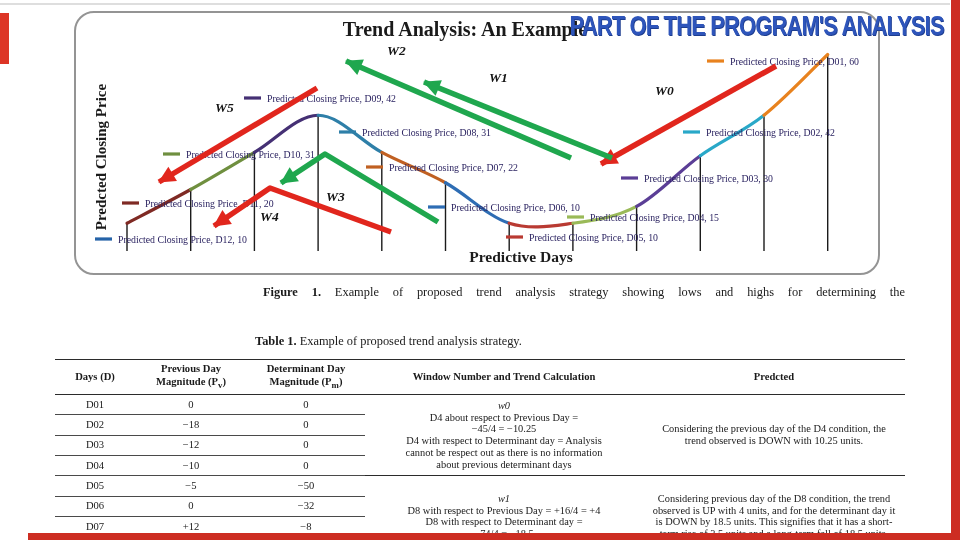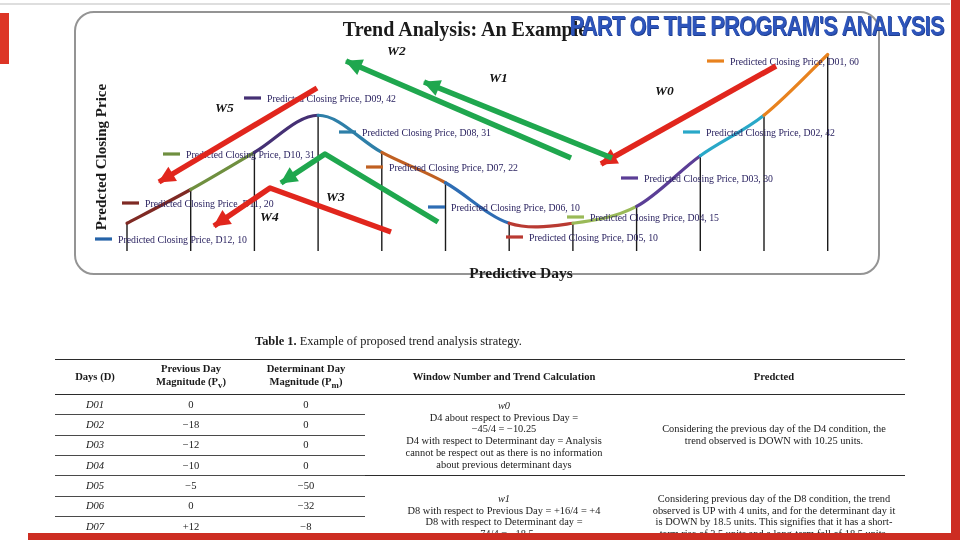--- a/index.html
+++ b/index.html
@@ -11,34 +11,34 @@
   #right-bar{left:951px;top:0;width:9px;height:540px;}
   #bottom-bar{left:28px;top:533px;width:923px;height:7px;}
   #chart-panel{left:74px;top:11px;width:806px;height:264px;border:2.5px solid #949494;
                border-radius:20px;background:#fff;box-sizing:border-box;}
   #chart-title{left:270px;top:18px;width:390px;text-align:center;font-size:20px;font-weight:bold;}
   #analysis-banner{right:16px;top:10px;font-family:"Liberation Sans",sans-serif;
     font-size:28px;font-weight:bold;letter-spacing:-1px;transform:scaleX(0.78);
     transform-origin:100% 50%;white-space:nowrap;text-shadow:1px 1px 0 #1d3d8f;}
   #y-axis-label{left:18px;top:147px;width:170px;height:20px;text-align:center;
     font-size:15px;font-weight:bold;transform:rotate(-90deg);}
-  #x-axis-label{left:421px;top:248px;width:200px;text-align:center;font-size:15.5px;font-weight:bold;margin-top:16px;}
+  #x-axis-label{left:421px;top:248px;width:200px;text-align:center;font-size:15.5px;font-weight:bold;}
   #chart-svg{left:0;top:0;width:960px;height:540px;pointer-events:none;}
   #figure-caption{left:263px;top:284px;width:642px;font-size:12.4px;line-height:17px;}
   #figure-caption .line1{text-align:justify;text-align-last:justify;}
   #table-caption{left:255px;top:334px;width:642px;font-size:12.4px;}
   #data-table{left:55px;top:359px;width:850px;border-collapse:collapse;table-layout:fixed;
               font-size:10.6px;}
   #data-table th{font-weight:bold;border-top:1.6px solid #2b2b2b;border-bottom:1.6px solid #2b2b2b;
                  padding:3px 2px;line-height:12.5px;vertical-align:middle;}
   #data-table td{text-align:center;vertical-align:middle;padding:1px 4px;height:17.3px;
                  line-height:12px;}
   #data-table td.rule{border-bottom:1.2px solid #4a4a4a;}
   #data-table td.group-rule{border-bottom:1.6px solid #2b2b2b;}
-  #data-table td.day{font-style:italic;}
+  #data-table td.day{}
   #data-table td.win,#data-table td.ana{font-size:10.4px;line-height:11.8px;padding:2px 8px;}
   #data-table .wname{font-style:italic;}
   .svgtext{font-family:"Liberation Serif",serif;}
 </style>
 </head>
 <body>
 
 <div id="stage">
   <div id="top-line" class="abs"></div>
   <div id="chart-panel" class="abs"></div>
@@ -122,20 +122,21 @@
       <text x="260" y="221" font-size="13.5px" font-weight="bold" font-style="italic" fill="#151515" class="svgtext">W4</text>
       <polyline points="317,88 159,182" fill="none" stroke="#e1261d" stroke-width="5.5" stroke-linejoin="round" marker-end="url(#head5)"></polyline>
       <text x="215" y="112" font-size="13.5px" font-weight="bold" font-style="italic" fill="#151515" class="svgtext">W5</text>
     </svg>
   <div id="chart-title" class="abs">Trend Analysis: An Example</div>
   <div id="analysis-banner" class="abs" style="color: rgb(46, 85, 187);">PART OF THE PROGRAM'S ANALYSIS</div>
   <div id="y-axis-label" class="abs">Predcted Closing Price</div>
   <div id="x-axis-label" class="abs">Predictive Days</div>
 
   <div id="figure-caption" class="abs">
+    <div class="line1"><b>Figure 1.</b><span> Example of proposed trend analysis strategy showing lows and highs for determining the</span></div>
   </div>
 
   <div id="table-caption" class="abs">
     <b>Table 1.</b><span> Example of proposed trend analysis strategy.</span>
   </div>
 
   <table id="data-table" class="abs">
     <colgroup>
         <col style="width:80px">
         <col style="width:112px">

